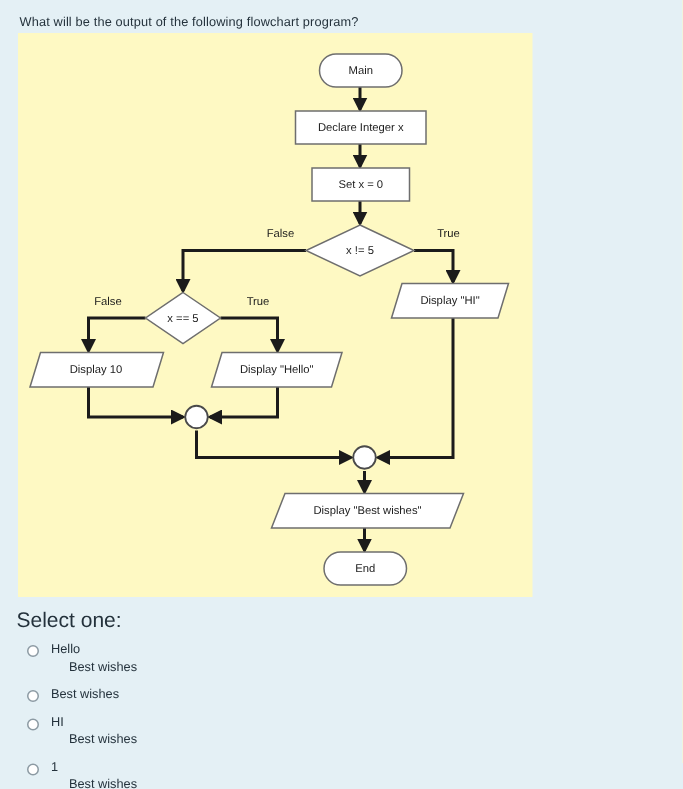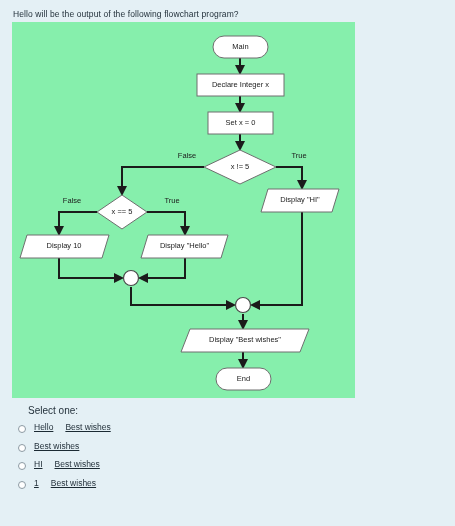--- a/index.html
+++ b/index.html
@@ -16,68 +16,68 @@
     left:13px; top:9px;
     font-size:8.5px;
     letter-spacing:.1px;
     color:#24323c;
     white-space:nowrap;
   }
   .flow-panel{
     position:absolute;
     left:12px; top:22px;
     width:343px; height:376px;
-    background:#86efac;
+    background:#fef9c3;
   }
   .flow-svg{position:absolute;left:0;top:0;}
   .answers{
     position:absolute;
     left:10px; top:405px;
     width:300px;
   }
   .select-one{
-    font-size:10px;
+    font-size:14px;
     color:#24323c;
-    margin:0 0 6px 18px;
+    margin:0 0 6px 1px;
   }
   .option-row{
     display:flex;
     align-items:flex-start;
     margin-bottom:7px;
   }
   .radio{
     width:6px;height:6px;
     border:1px solid #8c9aa3;
     border-radius:50%;
     background:#ffffff;
     margin:3px 8px 0 8px;
     flex:0 0 auto;
   }
-  .option-lines{display:flex;flex-direction:row;text-decoration:underline;}
+  .option-lines{display:flex;flex-direction:column;}
   .option-line{
     font-size:8.5px;
     line-height:11.5px;
     color:#24323c;
     white-space:nowrap;
   }
   .option-line.sub{margin-left:12px;}
   svg text{
     font-family:"Liberation Sans", sans-serif;
     fill:#1b1b1b;
   }
   .node-shape{fill:#ffffff;stroke:#6e6e6e;stroke-width:1;}
   .conn{stroke:#1b1b1b;stroke-width:2;fill:none;}
   .merge{fill:#ffffff;stroke:#4a4a4a;stroke-width:1.2;}
   .node-label{font-size:7.5px;text-anchor:middle;dominant-baseline:middle;}
   .edge-label{font-size:7.5px;text-anchor:middle;fill:#1b1b1b;}
 </style>
 </head>
 <body>
 
-<div class="question-text">Hello will be the output of the following flowchart program?</div>
+<div class="question-text">What will be the output of the following flowchart program?</div>
 
 <div class="flow-panel">
   <svg class="flow-svg" width="343" height="376" viewBox="0 0 343 376">
     <defs>
       <marker id="arrow" viewBox="0 0 10 10" refX="8" refY="5" markerWidth="5" markerHeight="5" orient="auto-start-reverse">
         <path d="M 0 0 L 10 5 L 0 10 z" fill="#1b1b1b"></path>
       </marker>
     </defs>
 
     <path class="conn" d="M 228 36 L 228 51" marker-end="url(#arrow)"></path>

